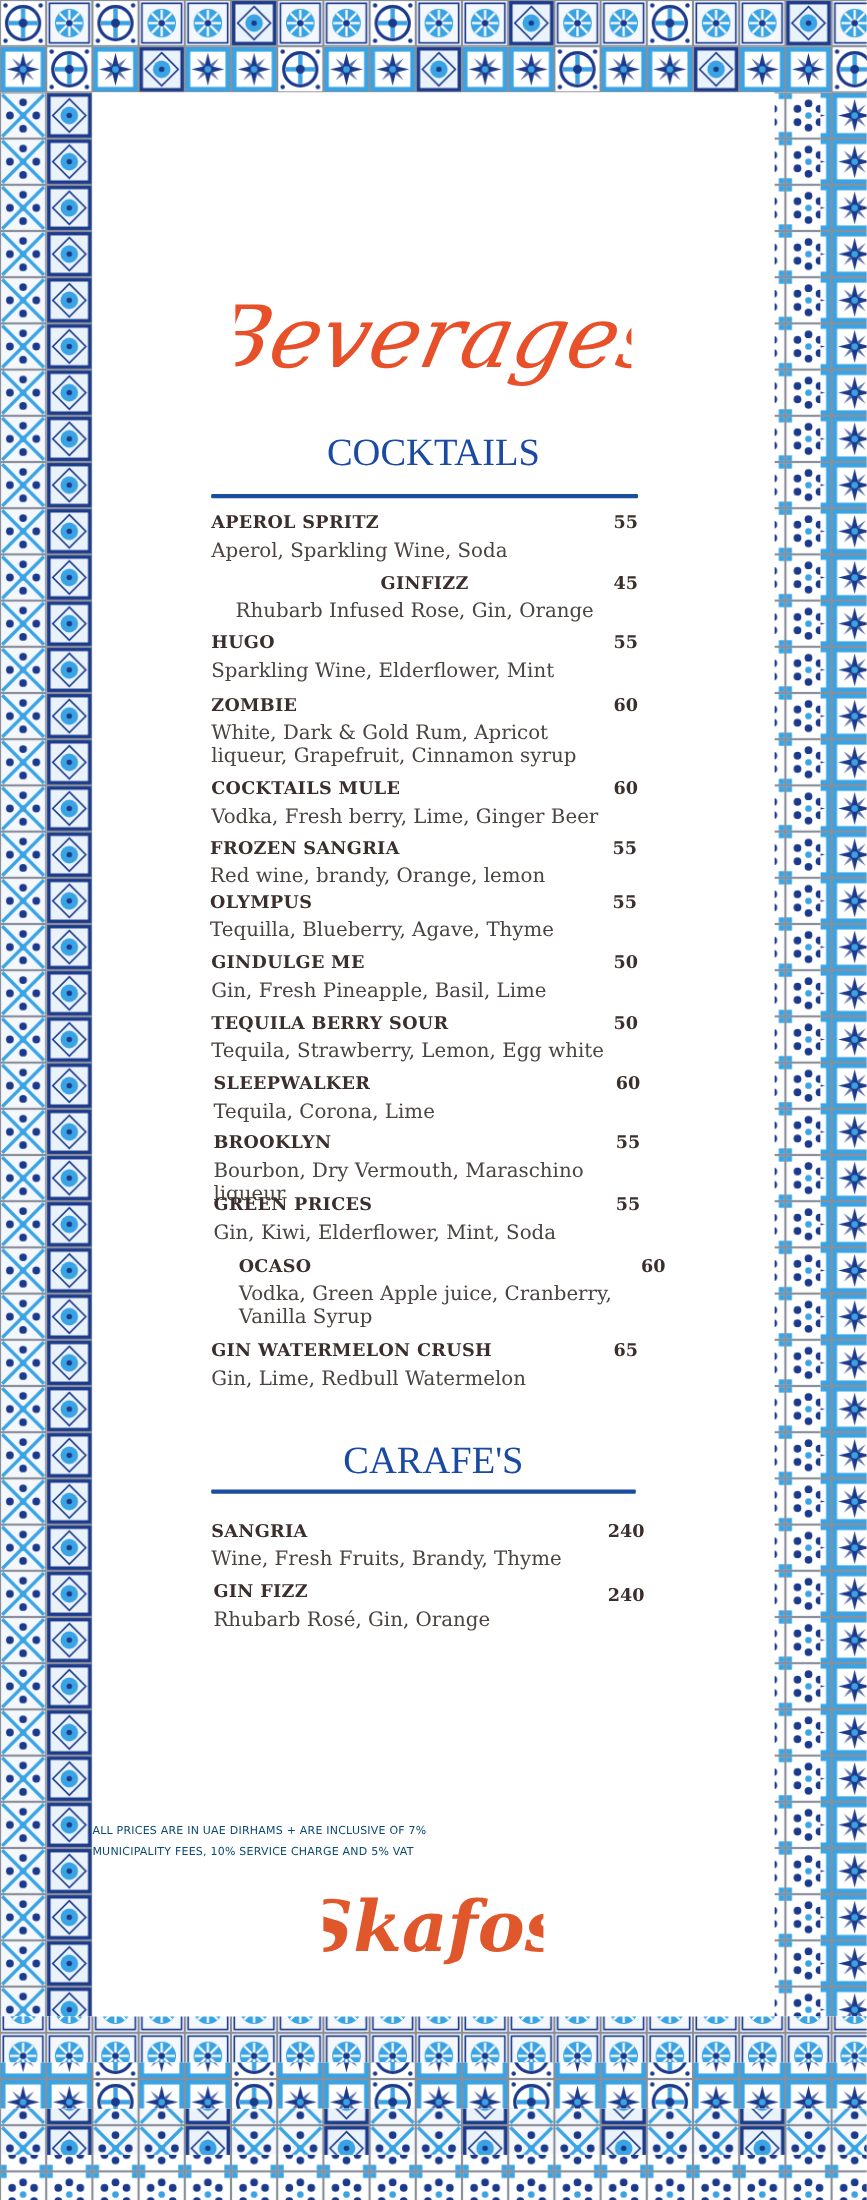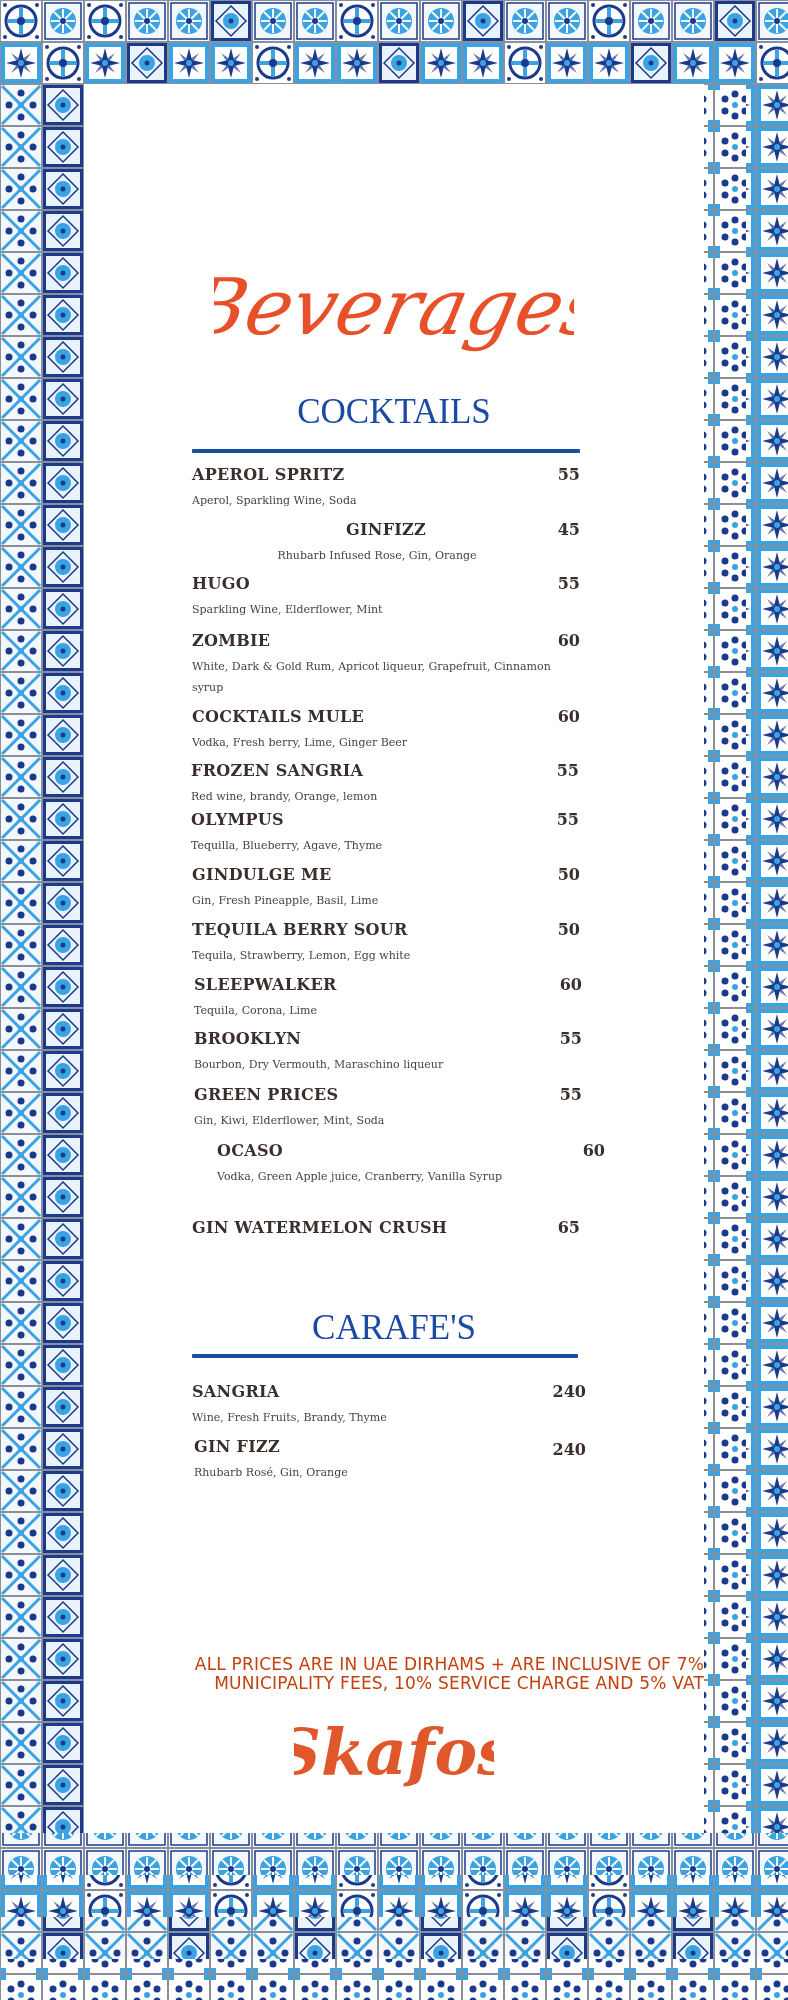--- a/index.html
+++ b/index.html
@@ -34,27 +34,27 @@
     .item-name {
       font-family: "DejaVu Serif", serif; font-weight: bold;
       font-size: 16px; color: #3a2f2c; letter-spacing: 0.3px; line-height: 20px;
     }
     .item-price {
       position: absolute; right: 0; top: 0;
       font-family: "DejaVu Serif", serif; font-weight: bold;
       font-size: 16px; color: #3a2f2c; line-height: 20px;
     }
     .item-desc {
-      font-family: "DejaVu Serif", serif; font-size: 11px; color: #4a4340;
+      font-family: "DejaVu Serif", serif; font-size: 18px; color: #4a4340;
       line-height: 21px; margin-top: 5px; width: 370px;
     }
     .footnote {
-      position: absolute; left: 0; right: 0; top: 1571px; text-align: right;
-      font-family: "DejaVu Sans", sans-serif; font-size: 17px; line-height: 19px;
-      color: #c2410c; letter-spacing: 0.2px;
+      position: absolute; left: 0; right: 0; top: 1571px; text-align: left;
+      font-family: "DejaVu Sans", sans-serif; font-size: 10px; line-height: 19px;
+      color: #0c4a6e; letter-spacing: 0.2px;
     }
     .logo {
       position: absolute; left: 0; right: 0; top: 1620px; text-align: center;
     }
   </style>
 </head>
 <body>
 
 <svg id="tile-bg" width="788" height="2000" xmlns="http://www.w3.org/2000/svg">
   <defs>
@@ -259,20 +259,21 @@
     <div class="item-desc">Gin, Kiwi, Elderflower, Mint, Soda</div>
   </div>
   <div class="item" style="left:109px; top:1057px;margin-left:24px;">
     <div class="item-name">OCASO</div>
     <div class="item-price">60</div>
     <div class="item-desc">Vodka, Green Apple juice, Cranberry, Vanilla Syrup</div>
   </div>
   <div class="item" style="left:108px; top:1134px;">
     <div class="item-name">GIN WATERMELON CRUSH</div>
     <div class="item-price">65</div>
+    <div class="item-desc">Gin, Lime, Redbull Watermelon</div>
   </div>
 
   <div class="section-heading" style="top:1224px;">CARAFE'S</div>
   <div class="rule" style="left:108px; width:386px; top:1270px;"></div>
 
   <div class="item" style="left:108px; top:1298px; width:394px;">
     <div class="item-name">SANGRIA</div>
     <div class="item-price">240</div>
     <div class="item-desc">Wine, Fresh Fruits, Brandy, Thyme</div>
   </div>

